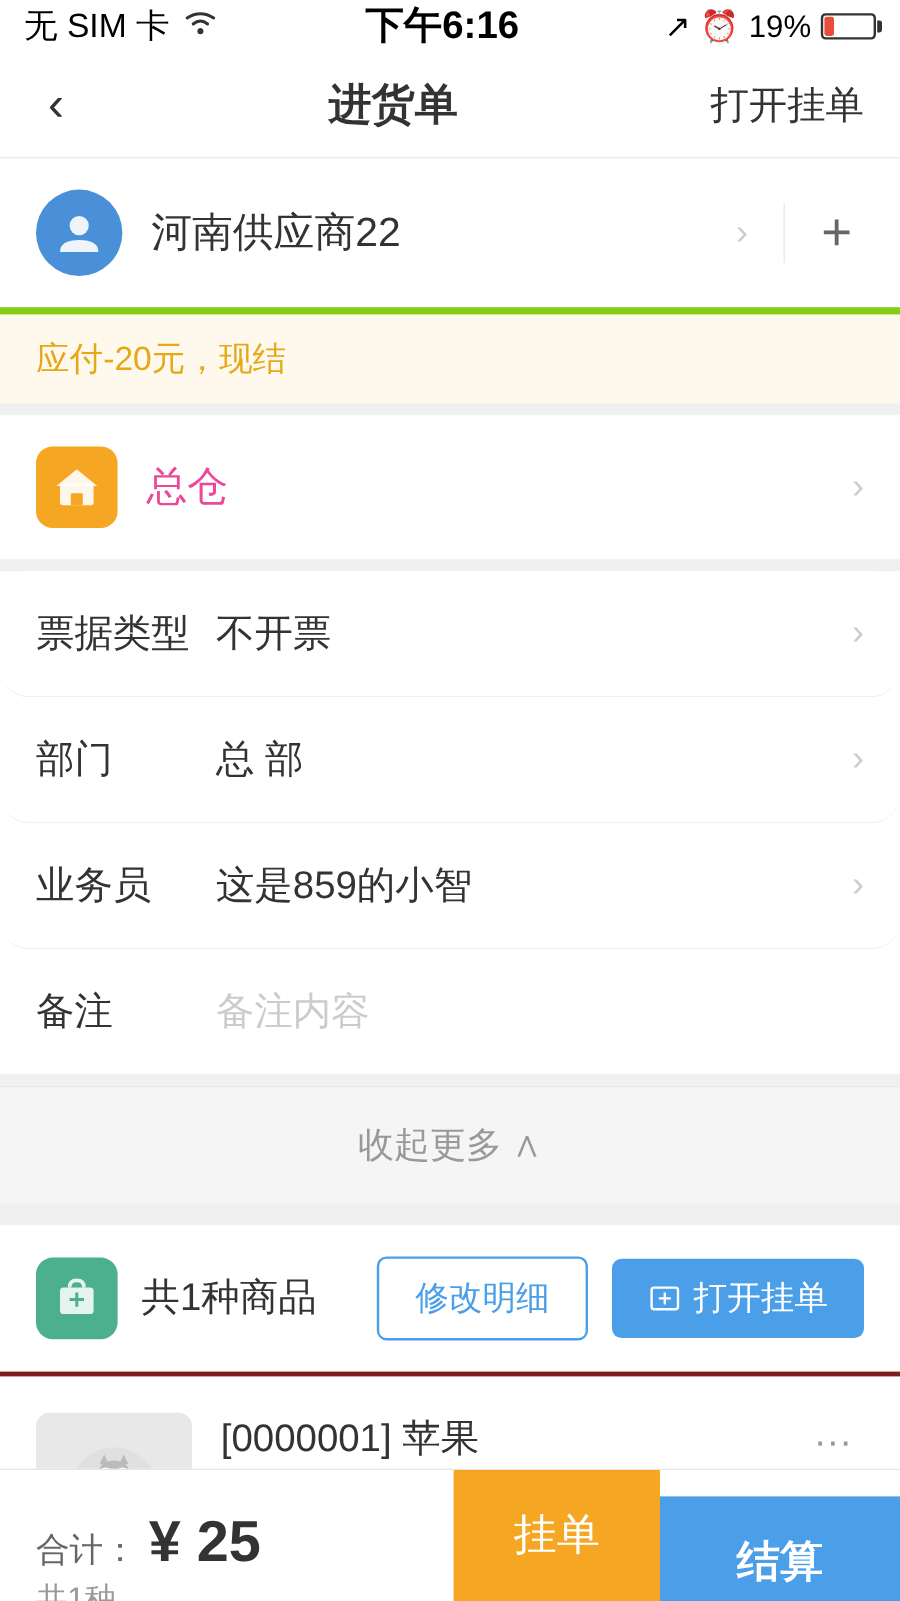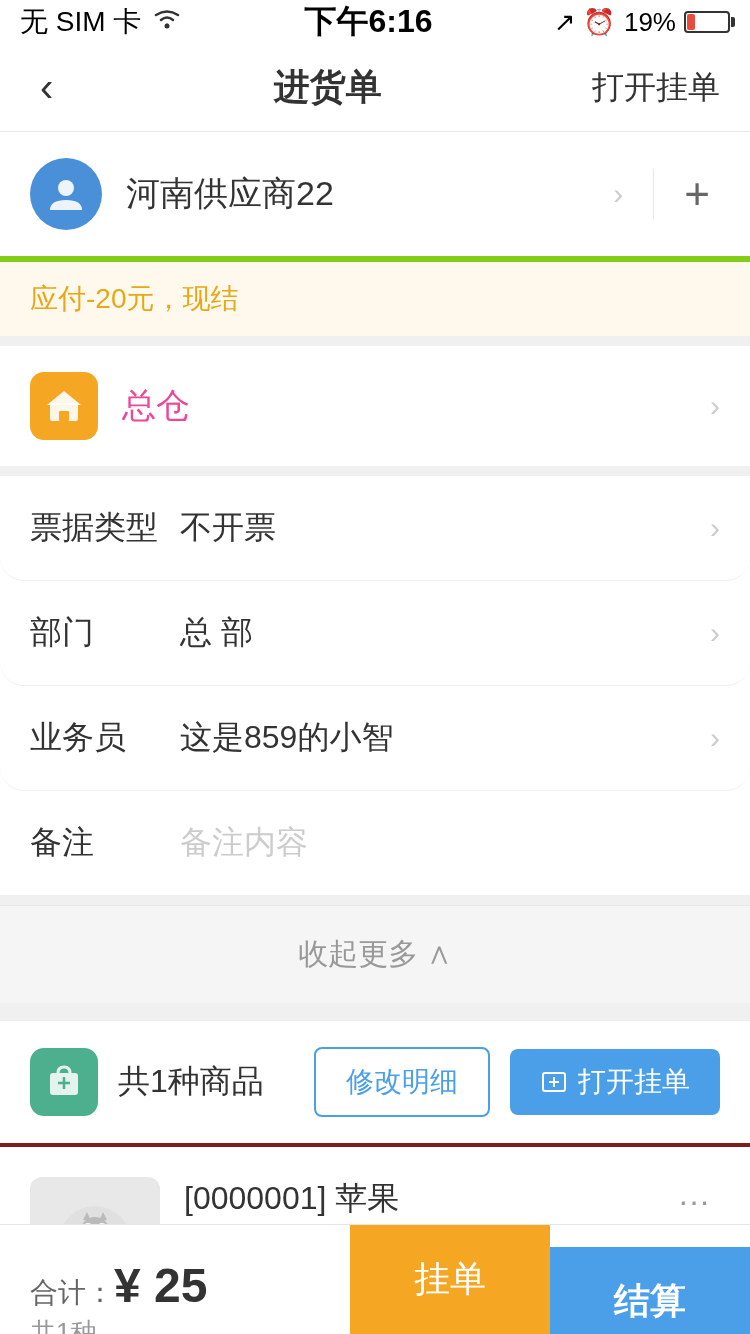--- a/index.html
+++ b/index.html
@@ -190,27 +190,28 @@
       background: #fff;
       border-top: 1px solid #e5e5e5;
     }
     .total-section {
       flex: 1;
       padding: 0 30px;
     }
     .total-amount {
       display: flex;
       align-items: baseline;
+      gap: 10px;
       margin-top: 48px;
     }
     .total-label { font-size: 28px; color: #666; }
     .total-value { font-size: 48px; font-weight: 600; color: #333; }
     .total-sub { font-size: 26px; color: #999; margin-top: 2px; }
     .btn-hang {
-      width: 200px; height: 110px;
+      width: 172px; height: 110px;
       background: #f5a623; color: #fff;
       font-size: 36px; font-weight: 500;
       border: none; cursor: pointer;
       display: flex; align-items: center; justify-content: center;
     }
     .btn-checkout {
       width: 200px; height: 110px;
       background: #4a9fe8; color: #fff;
       font-size: 36px; font-weight: 700;
       border: none; cursor: pointer;

